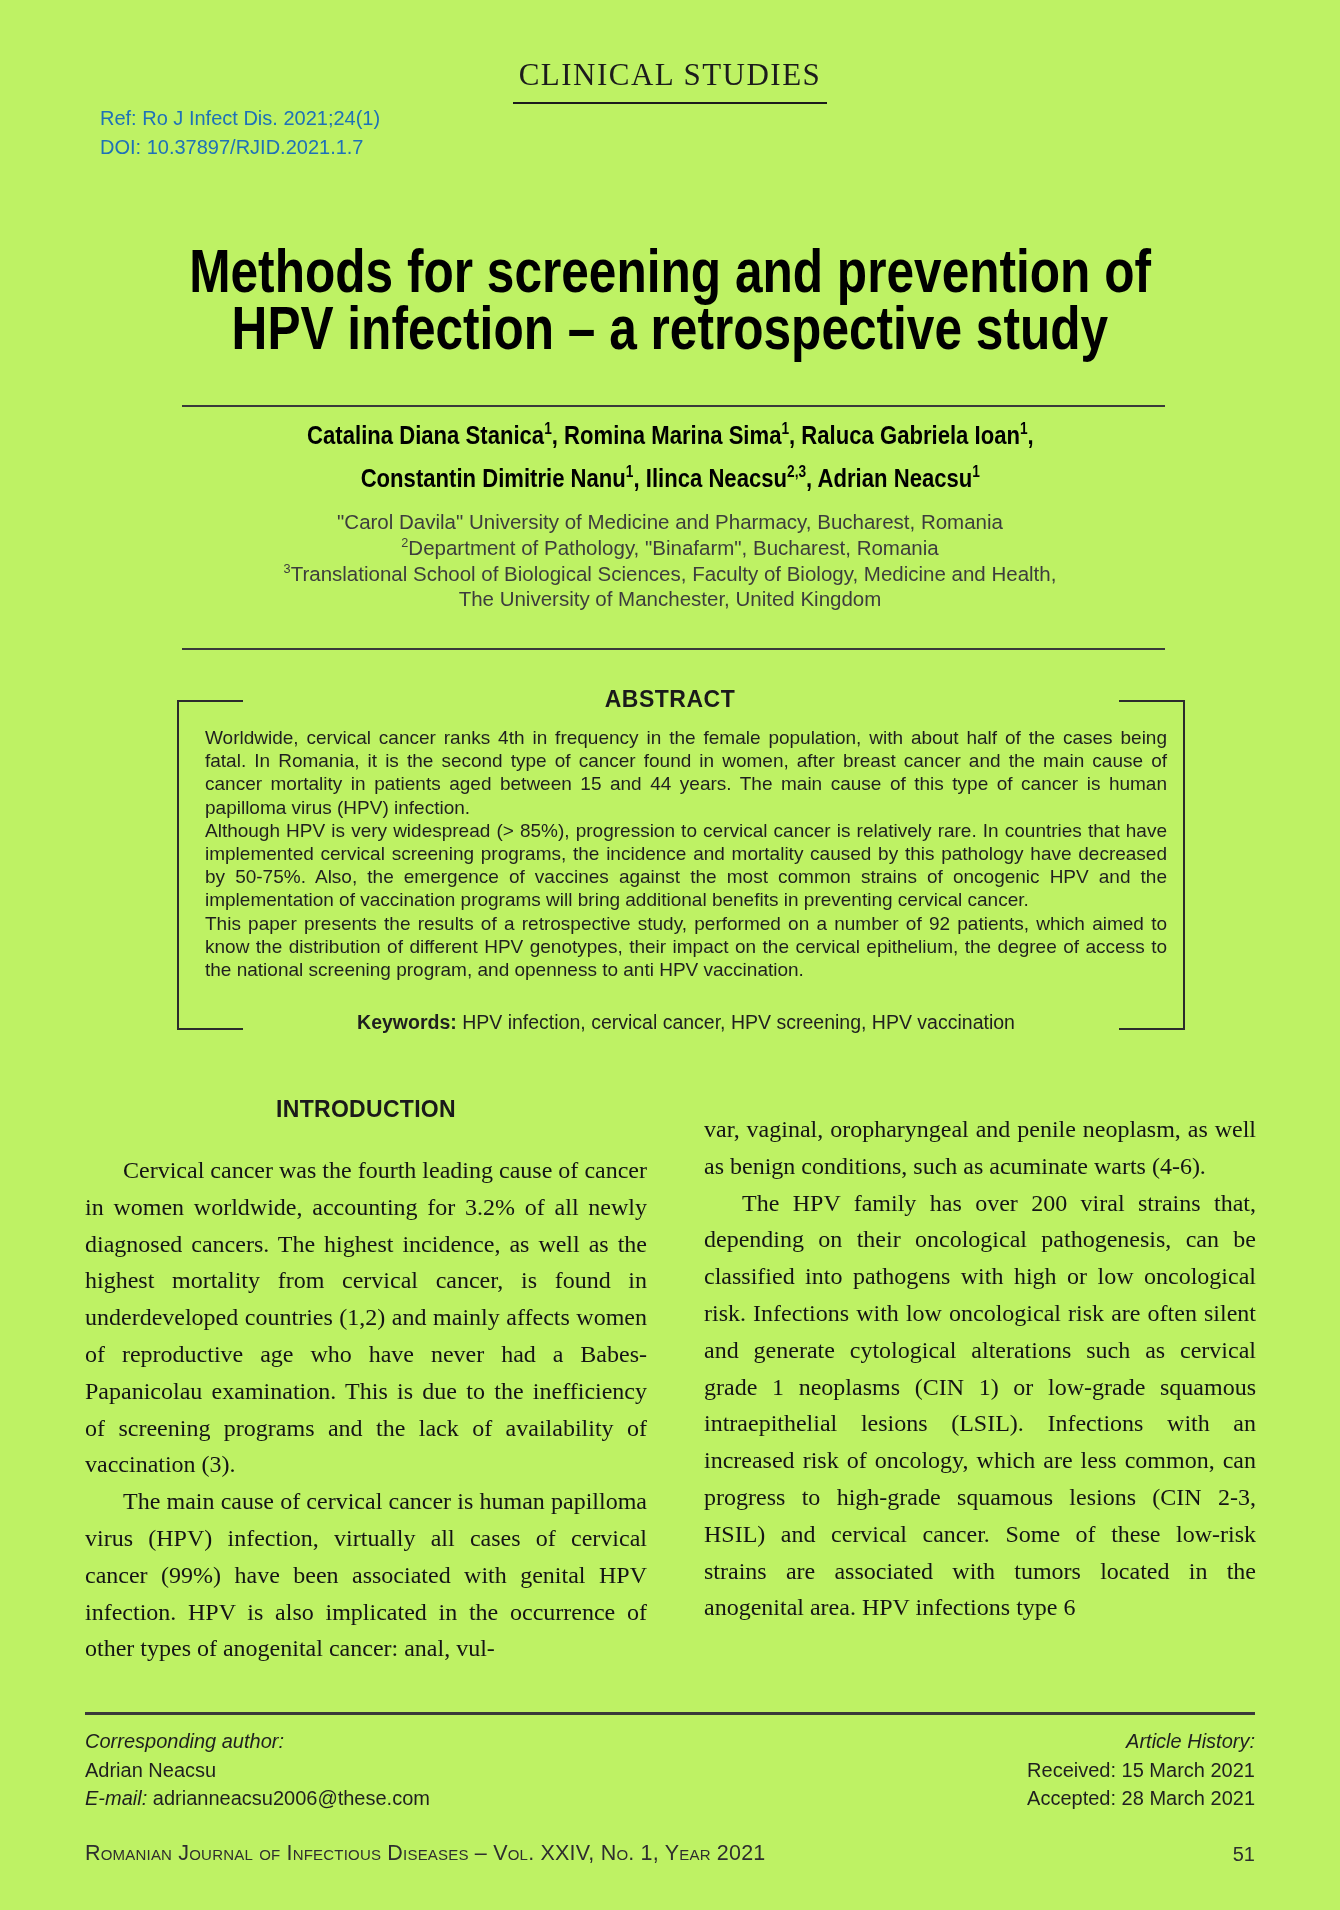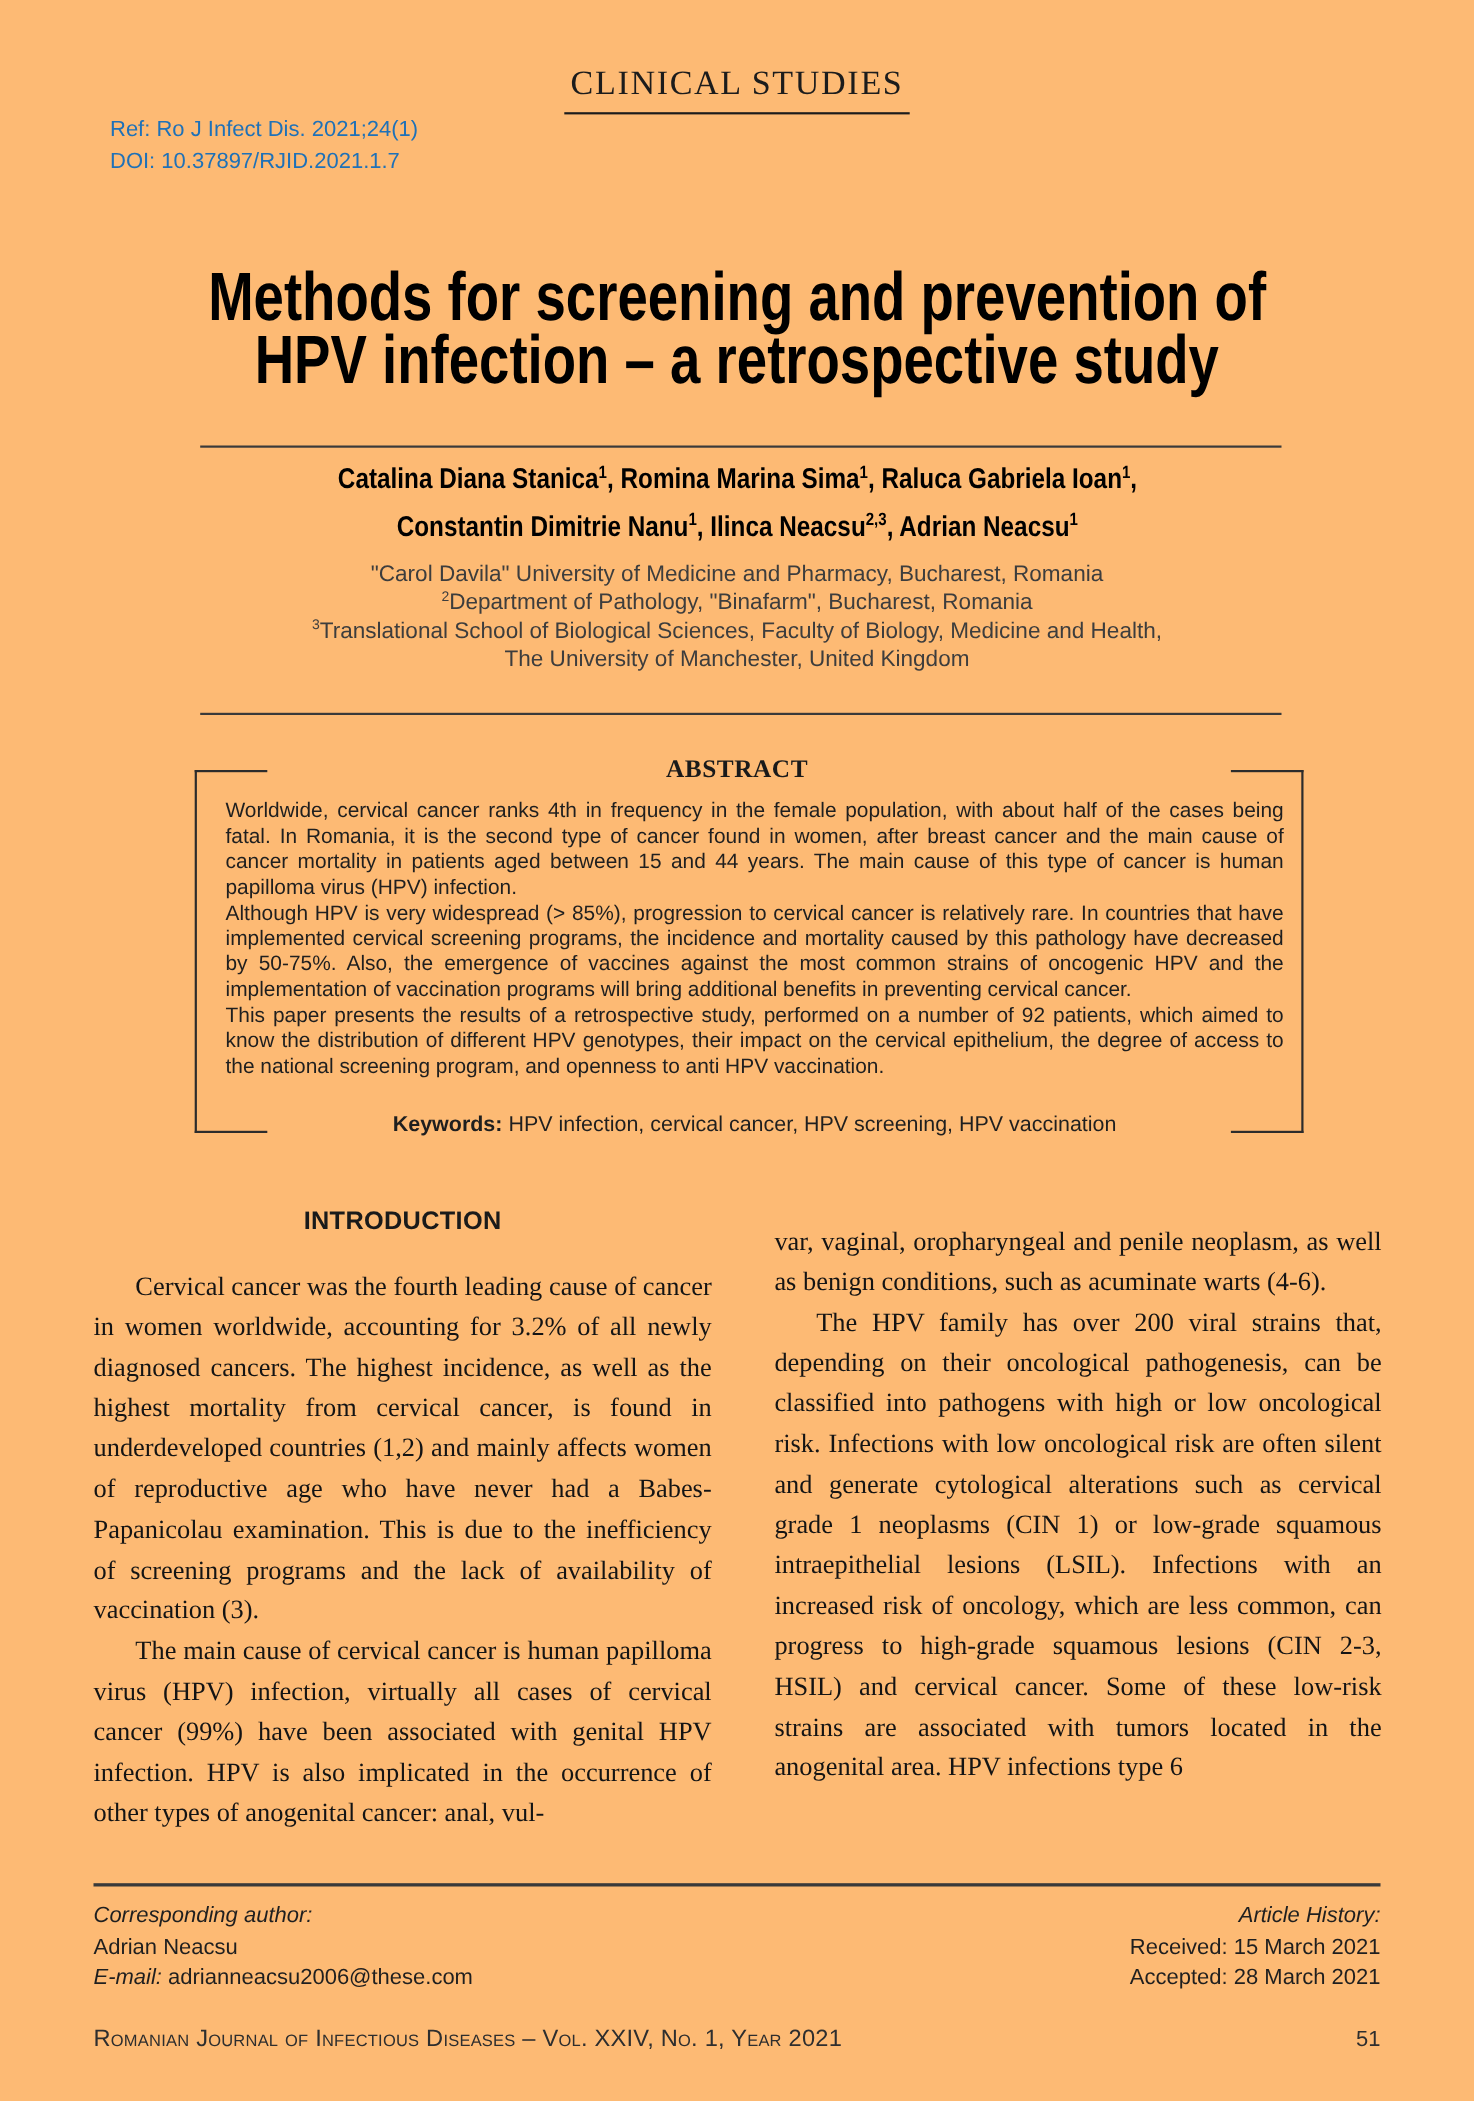--- a/index.html
+++ b/index.html
@@ -1,19 +1,19 @@
 <!DOCTYPE html>
 <html><head>
 <meta charset="utf-8">
 <style>
   html,body{margin:0;padding:0;background:#ffffff;}
   .page{
     position:relative;
     width:1340px;height:1910px;
-    background:#fdba74;
+    background:#bef264;
     font-family:"Liberation Sans",sans-serif;
     color:#1c1c1c;
     overflow:hidden;
   }
   
   .section-header{position:absolute;top:57px;left:0;right:0;text-align:center;}
   .section-header .inner{
     display:inline-block;
     font-family:"Liberation Serif",serif;
     font-size:31px;letter-spacing:1.5px;
@@ -40,21 +40,21 @@
   }
   .authors-block .cond{display:inline-block;white-space:nowrap;transform:scaleX(0.85);transform-origin:50% 50%;}
   sup{font-size:62%;line-height:0;}
   .affiliations-block{
     position:absolute;top:509px;left:0;right:0;text-align:center;
     font-size:20.5px;line-height:25.8px;color:#3d3d3d;
   }
   
   .abstract-heading{
     position:absolute;top:686px;left:0;right:0;text-align:center;
-    font-weight:bold;font-size:23px;letter-spacing:0.5px;color:#1a1a1a;font-family:Liberation Serif, serif;
+    font-weight:bold;font-size:23px;letter-spacing:0.5px;color:#1a1a1a;
   }
   .abstract-frame-left{
     position:absolute;left:177px;top:700px;width:64px;height:326px;
     border-left:2px solid #2c2c2c;border-top:2px solid #2c2c2c;border-bottom:2px solid #2c2c2c;
   }
   .abstract-frame-right{
     position:absolute;left:1119px;top:700px;width:64px;height:326px;
     border-right:2px solid #2c2c2c;border-top:2px solid #2c2c2c;border-bottom:2px solid #2c2c2c;
   }
   .abstract-text{

